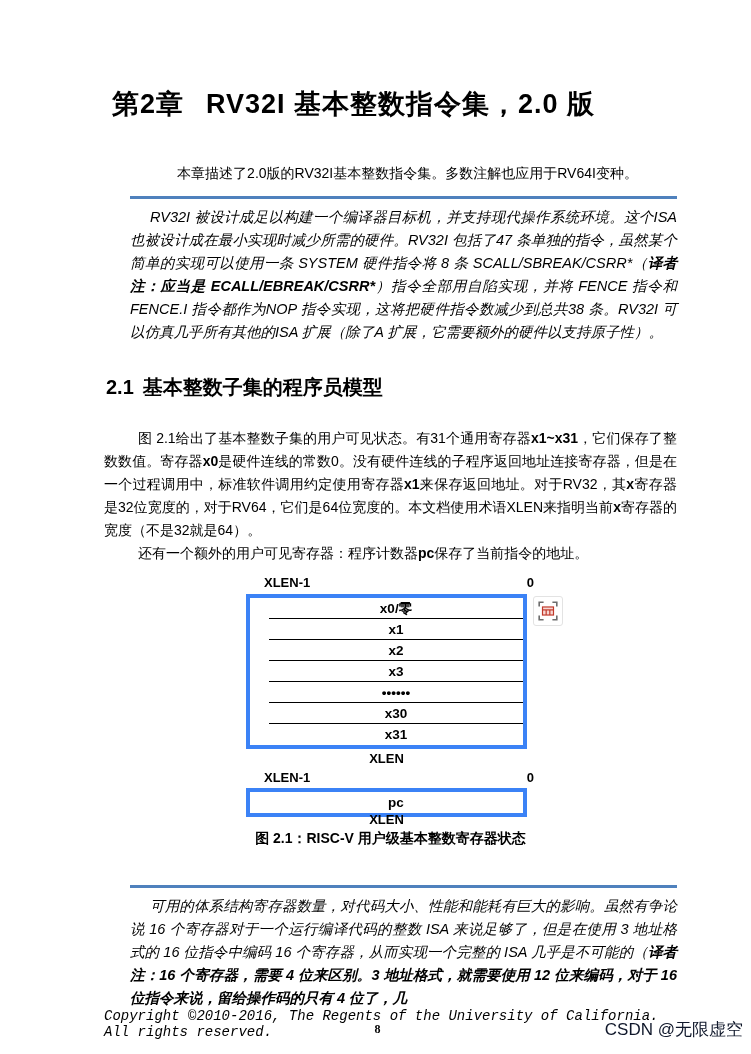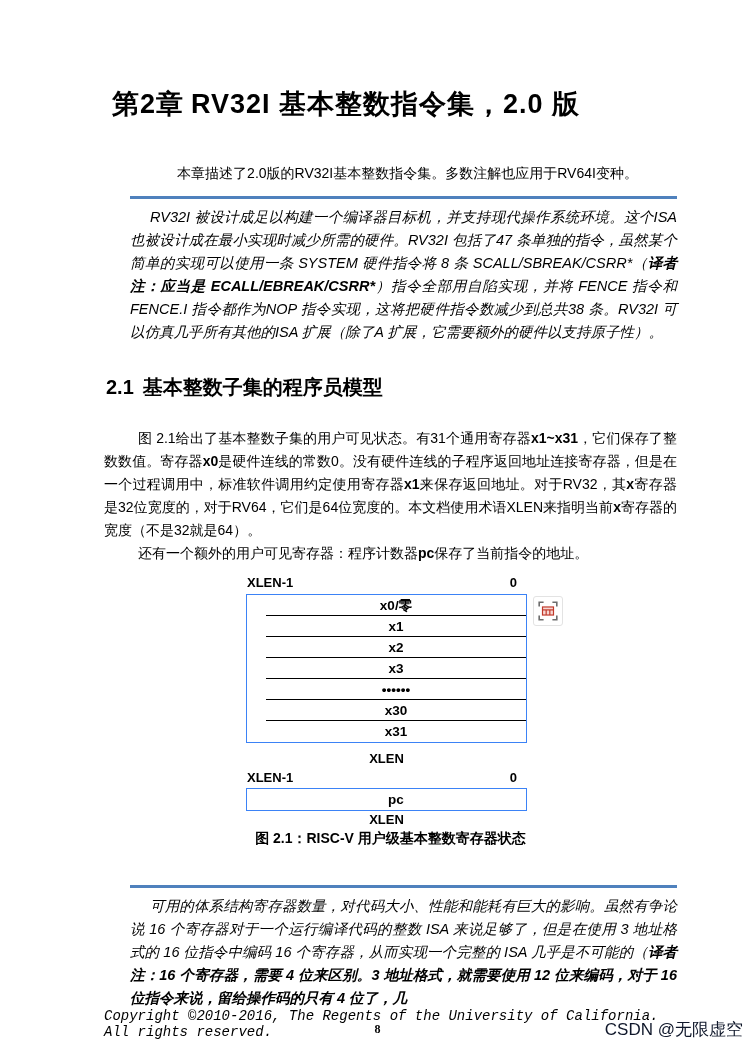--- a/index.html
+++ b/index.html
@@ -7,21 +7,21 @@
   .page {
     position:relative; width:751px; height:1054px; margin:0 auto;
     background:#ffffff; overflow:hidden;
     font-family:"Liberation Sans","DejaVu Sans",sans-serif; color:#000;
   }
 
   .chapter-title {
     position:absolute; left:112px; top:86px;
     font-size:27px; font-weight:bold; letter-spacing:1px; white-space:nowrap;
   }
-  .chapter-title .chapter-name { margin-left:7px; }
+  .chapter-title .chapter-name { margin-left:22px; }
 
   .intro {
     position:absolute; left:104px; top:162px; width:573px;
     font-size:14px; line-height:22px; text-indent:34px;text-align:center;
   }
 
   .commentary {
     position:absolute; left:130px; width:547px;
     border-top:3px solid #4f81bd; padding-top:7px;
     font-style:italic; font-size:14.5px; line-height:23px;
@@ -38,28 +38,28 @@
   .section-heading .sec-num { font-family:Liberation Sans, sans-serif; margin-right:9px; }
 
   .body-block {
     position:absolute; left:104px; top:427px; width:573px;
     font-size:14px; line-height:23px; text-align:justify;
   }
   .body-block p { text-indent:34px; }
 
   .figure { position:absolute; left:0; top:0; width:751px; }
   .bit-labels {
-    position:absolute; left:247px; width:270px; display:flex;
+    position:absolute; left:264px; width:270px; display:flex;
     justify-content:space-between; font-size:13px; font-weight:bold;
   }
   .bit-labels.first { top:575px; }
   .bit-labels.second { top:770px; }
   .reg-table {
     position:absolute; left:246px; width:281px;
-    border:1px solid #3b82f6; background:#fff;padding-left:19px;
+    border:4px solid #3b82f6; background:#fff;padding-left:19px;
   }
   .reg-table.first { top:594px; }
   .reg-table.second { top:788px; }
   .reg-table .row {
     height:21px; line-height:21px; text-align:center;
     font-size:13.5px; font-weight:600; border-bottom:1px solid #000;
   }
   .reg-table .row:last-child { border-bottom:none; }
   .xlen-label {
     position:absolute; left:246px; width:281px; text-align:center;

